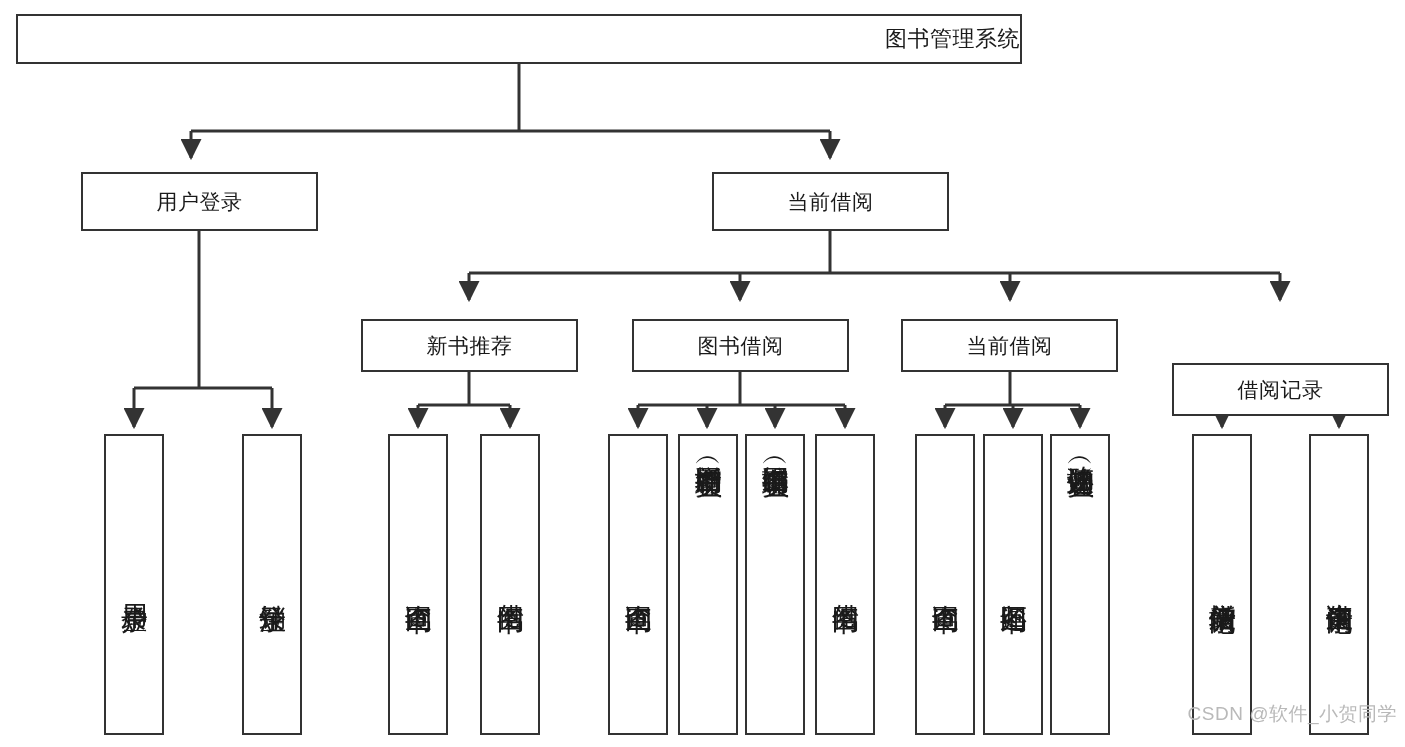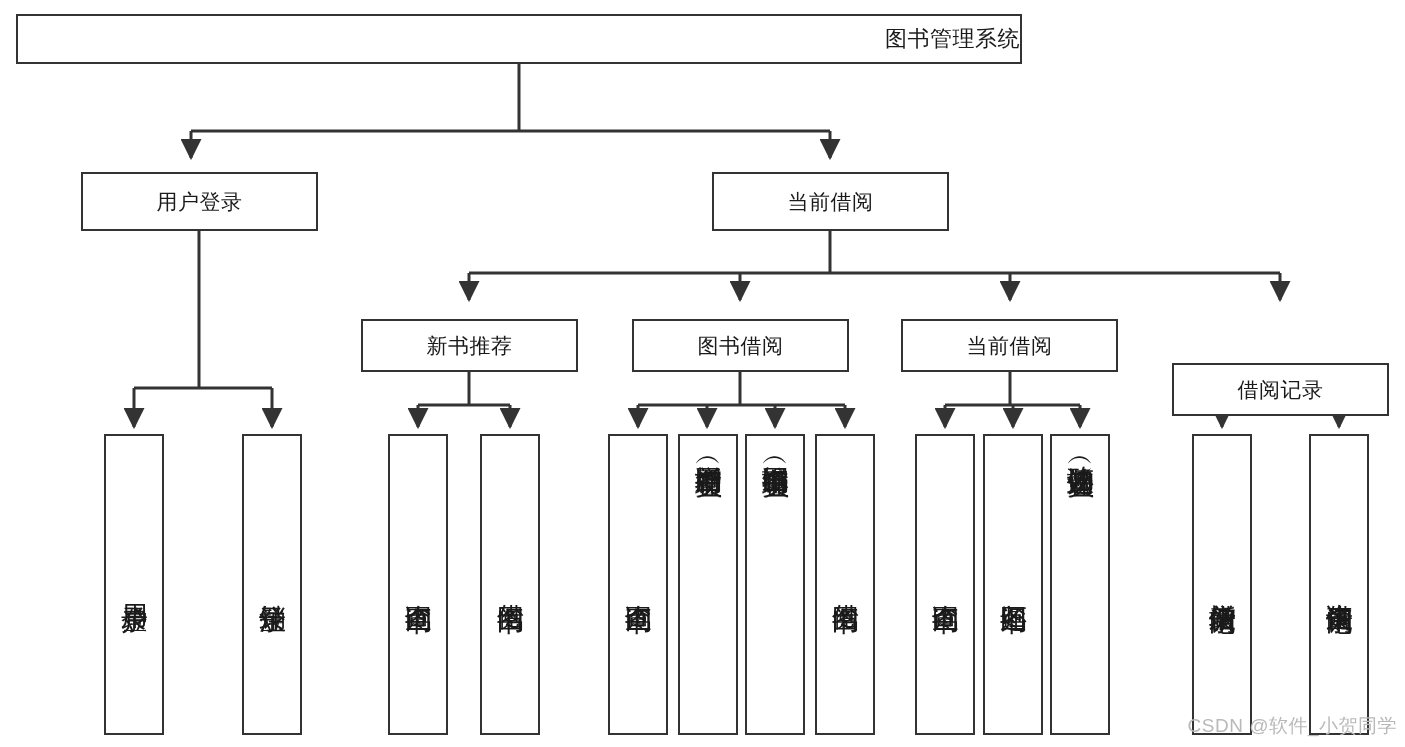--- a/index.html
+++ b/index.html
@@ -53,21 +53,21 @@
   .node.vert.center{
     align-items:center;
     padding-top:0;
   }
   svg.links{
     position:absolute;left:0;top:0;width:1405px;height:747px;
     pointer-events:none;
   }
   .watermark{
     position:absolute;
-    right:8px;bottom:8px;
+    right:8px;bottom:20px;
     font-size:19px;
     color:#b9b9b9;
     letter-spacing:0.5px;
     white-space:nowrap;
   }
 </style>
 </head>
 <body>
 
 <div id="diagram">

